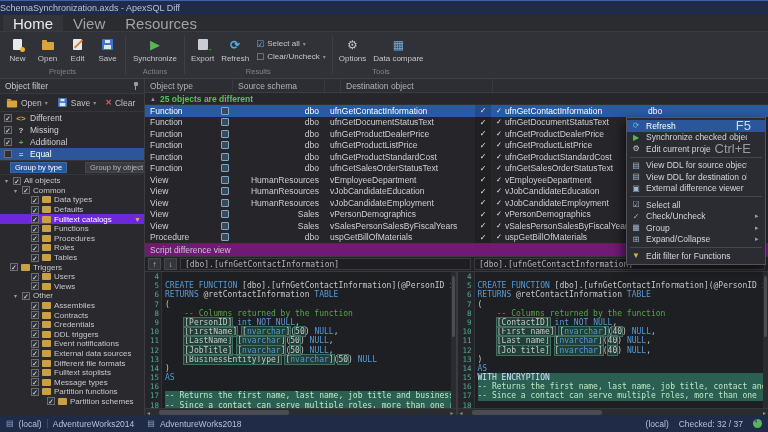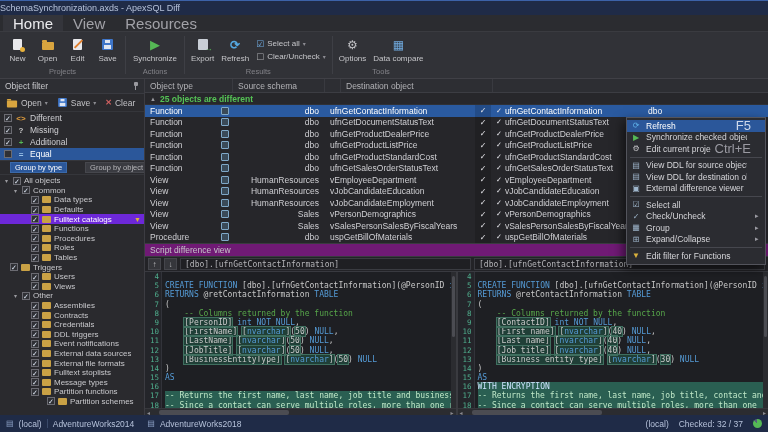--- a/index.html
+++ b/index.html
@@ -388,21 +388,21 @@
           <div class="trow" style="padding-left:21px">
             <span class="arrow"></span>
             <span class="cb on"></span>
             <span class="ticon"></span>
             <span class="tlabel">External data sources</span>
           </div>
           <div class="trow" style="padding-left:21px">
             <span class="arrow"></span>
             <span class="cb on"></span>
             <span class="ticon"></span>
-            <span class="tlabel">External file formats</span>
+            <span class="tlabel">Different file formats</span>
           </div>
           <div class="trow" style="padding-left:21px">
             <span class="arrow"></span>
             <span class="cb on"></span>
             <span class="ticon"></span>
             <span class="tlabel">Fulltext stoplists</span>
           </div>
           <div class="trow" style="padding-left:21px">
             <span class="arrow"></span>
             <span class="cb on"></span>
@@ -675,21 +675,20 @@
               <div class="code">
                   <div class="cl"></div>
                   <div class="cl"><span class="k">CREATE</span> <span class="k">FUNCTION</span> [dbo].[ufnGetContactInformation](@PersonID <span class="ty">int</span>)</div>
                   <div class="cl"><span class="k">RETURNS</span> @retContactInformation <span class="k">TABLE</span></div>
                   <div class="cl">(</div>
                   <div class="cl"><span class="c">    -- Columns returned by the function</span></div>
                   <div class="cl">    <span class="box">[ContactID]</span> <span class="ty">int</span> <span class="k">NOT</span> <span class="k">NULL</span>,</div>
                   <div class="cl">    <span class="box">[First name]</span> <span class="box">[<span class="ty">nvarchar</span>]</span>(<span class="box">40</span>) <span class="k">NULL</span>,</div>
                   <div class="cl">    <span class="box">[Last name]</span> <span class="box">[<span class="ty">nvarchar</span>]</span>(<span class="box">40</span>) <span class="k">NULL</span>,</div>
                   <div class="cl">    <span class="box">[Job title]</span> <span class="box">[<span class="ty">nvarchar</span>]</span>(<span class="box">40</span>) <span class="k">NULL</span>,</div>
-                  <div class="cl">    <span class="box">[Business entity type]</span> <span class="box">[<span class="ty">nvarchar</span>]</span>(<span class="box">30</span>) <span class="k">NULL</span></div>
                   <div class="cl">)</div>
                   <div class="cl"><span class="k">AS</span></div>
                   <div class="cl dl"><span class="k">WITH</span> <span class="k">ENCRYPTION</span></div>
                   <div class="cl dl"><span class="c">-- Returns the first name, last name, job title, contact and business</span></div>
                   <div class="cl dl"><span class="c">-- Since a contact can serve multiple roles, more than one row may</span></div>
                 </div>
             </div>
             <div class="vsb">
                 <div class="vthumb"></div>
               </div>

